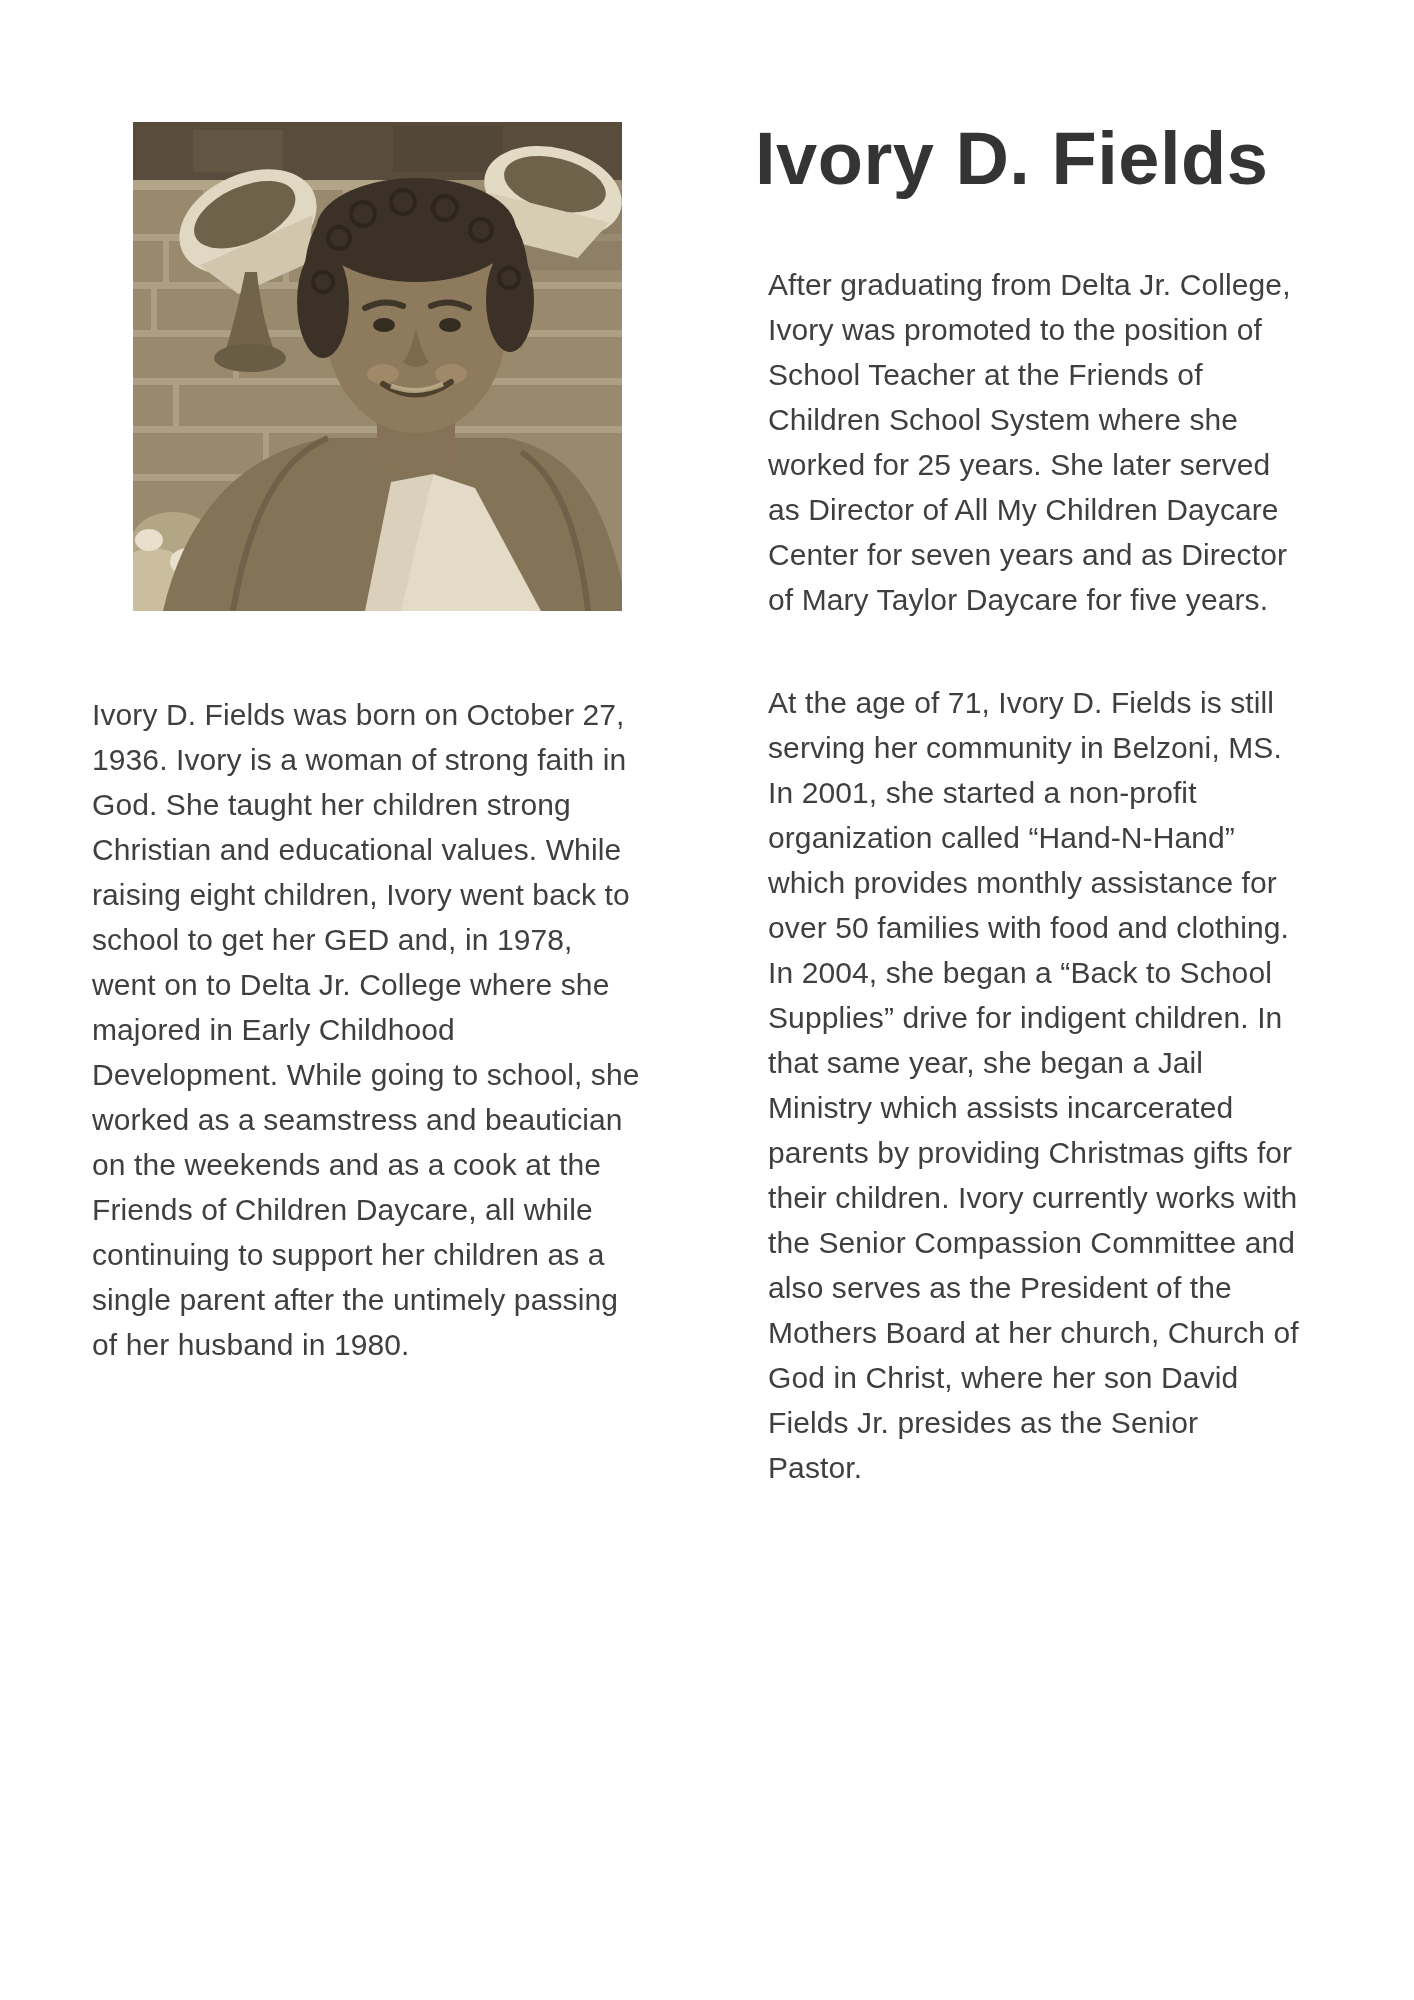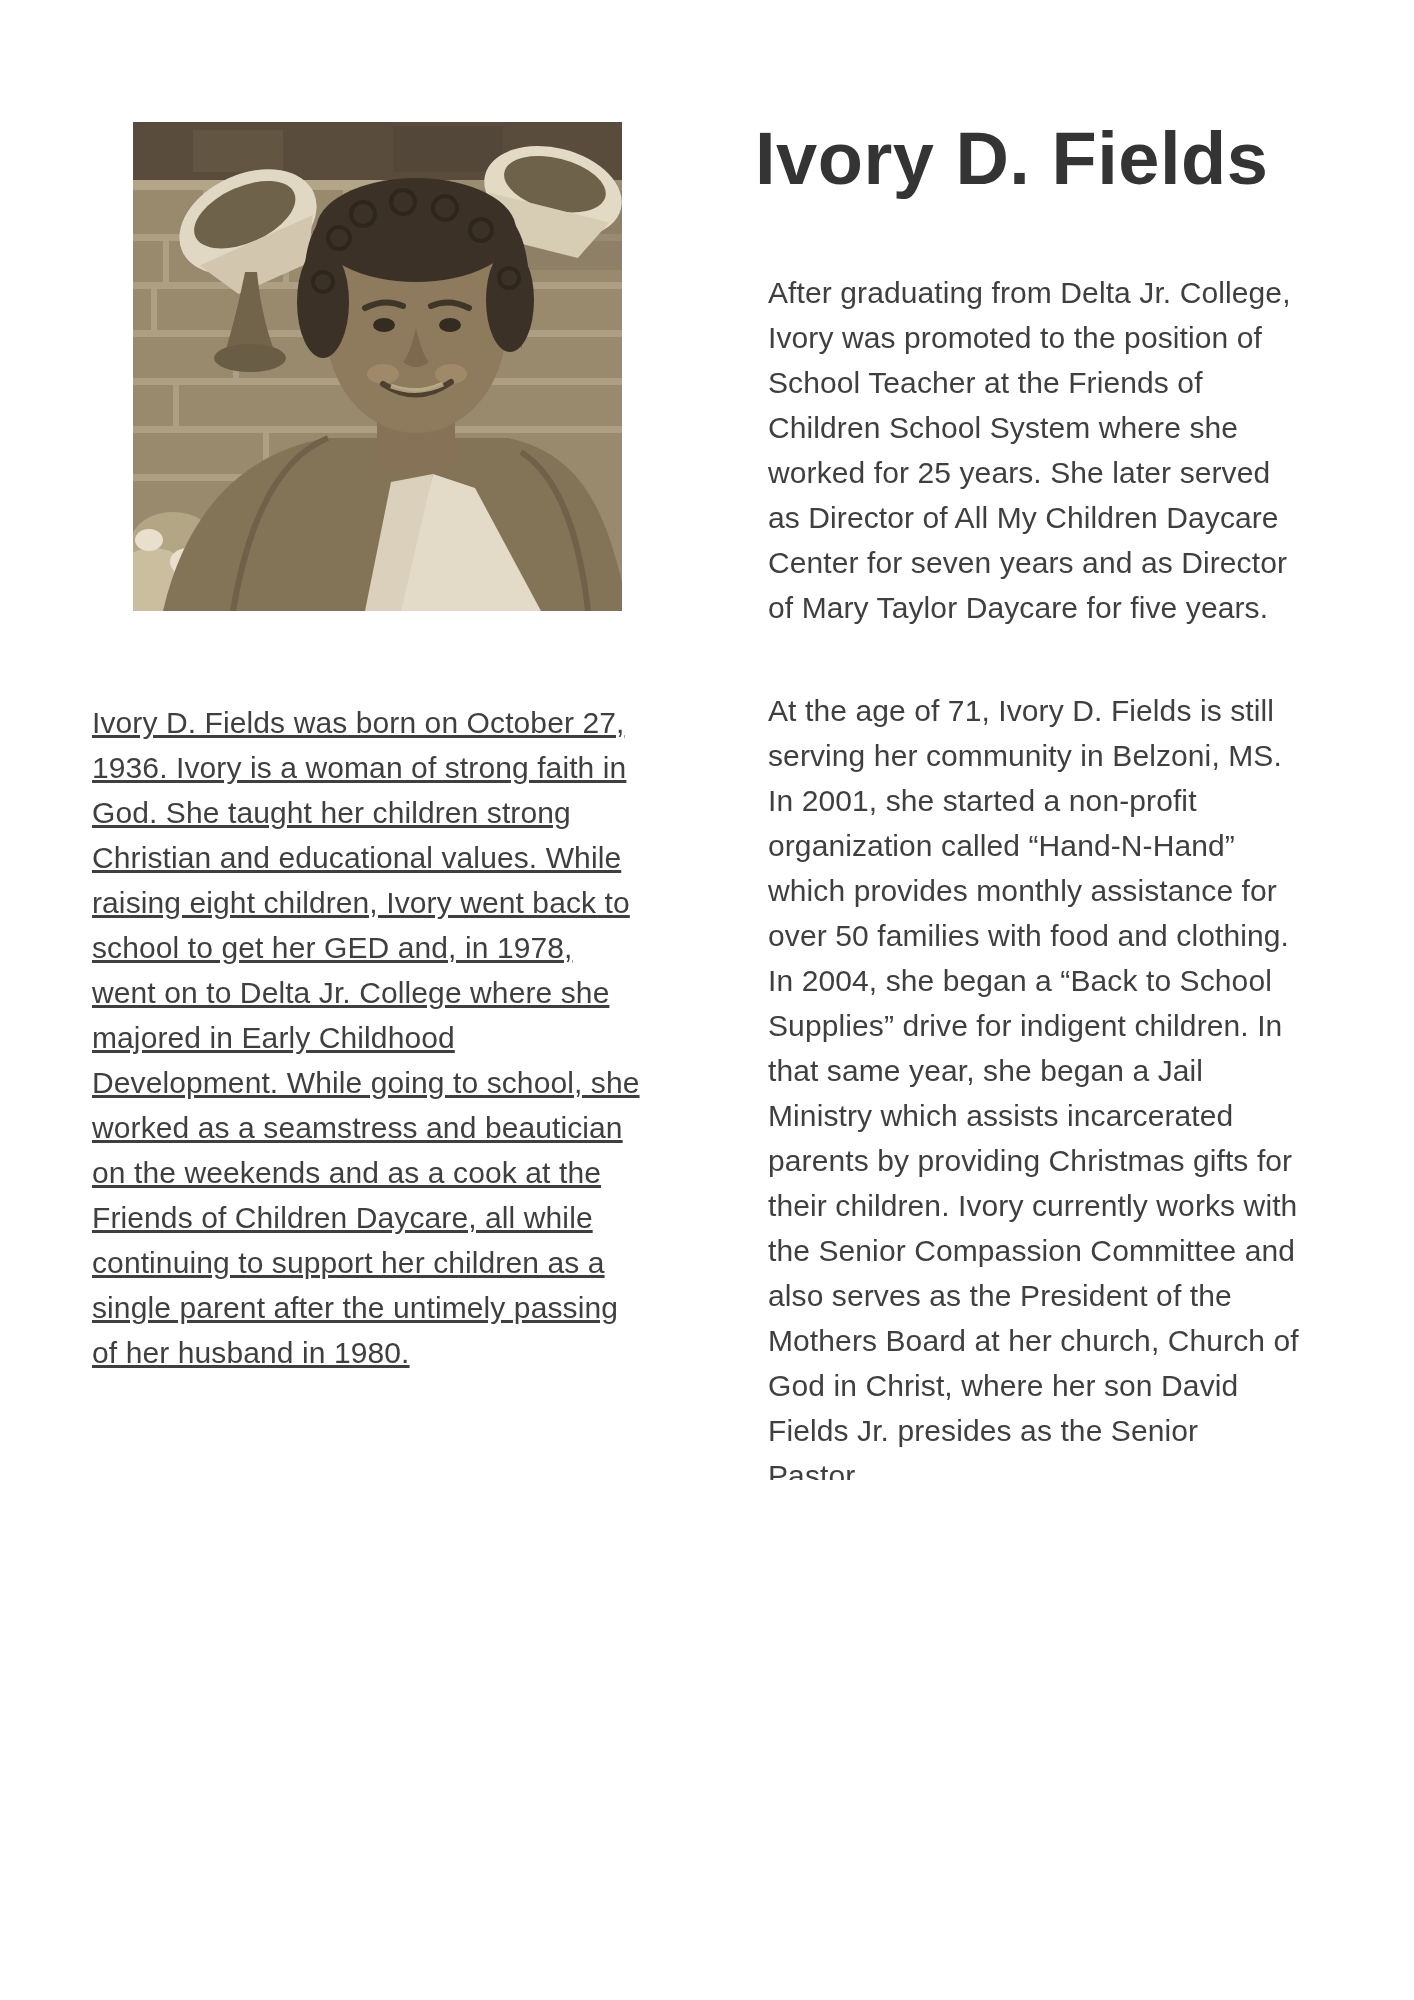--- a/index.html
+++ b/index.html
@@ -17,22 +17,22 @@
   .page-title{
     position:absolute;left:755px;top:116px;width:545px;
     font-size:74px;font-weight:700;color:#343434;
     letter-spacing:0.5px;white-space:nowrap;
   }
   .col{
     position:absolute;
     font-size:30px;line-height:45px;color:#3f3f3f;
     letter-spacing:0.1px;
   }
-  .col p{margin:12px 0 58px 0;}
-  .col-left{left:92px;top:688px;width:552px;text-decoration:underline;}
+  .col p{margin:4px 0 58px 0;}
+  .col-left{left:92px;top:688px;width:552px;}
   .col-right{left:768px;top:258px;width:532px;}
   .footer{
     position:absolute;left:0;top:1620px;width:1414px;height:380px;
     background:#102849;
   }
 </style>
 </head>
 <body>
 
 <div class="page">

